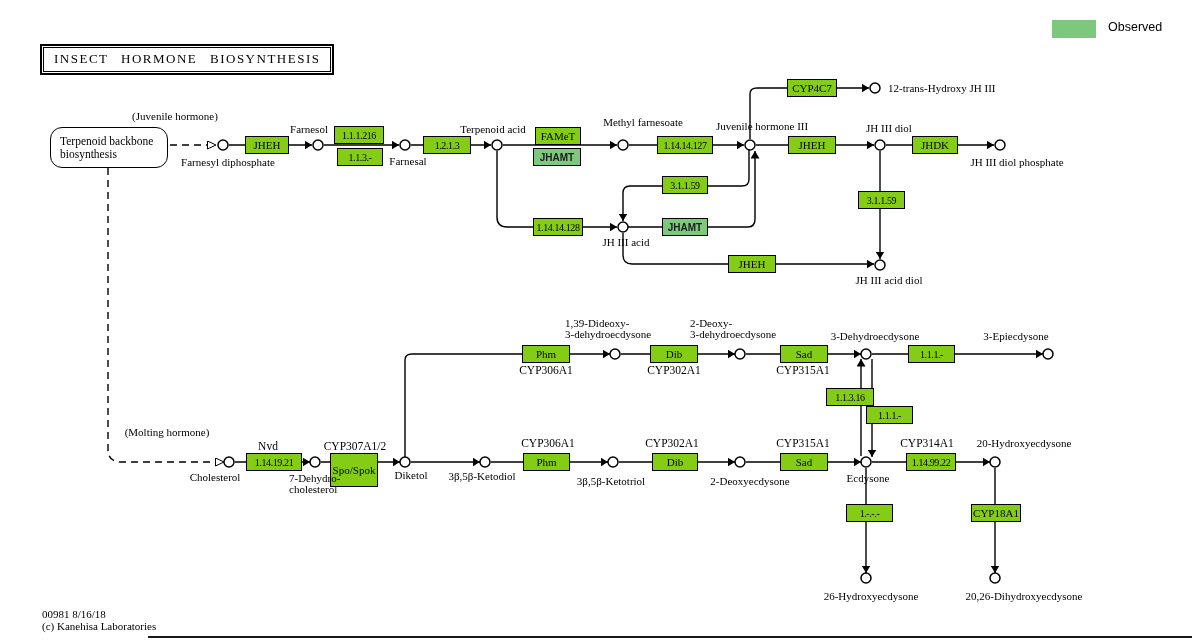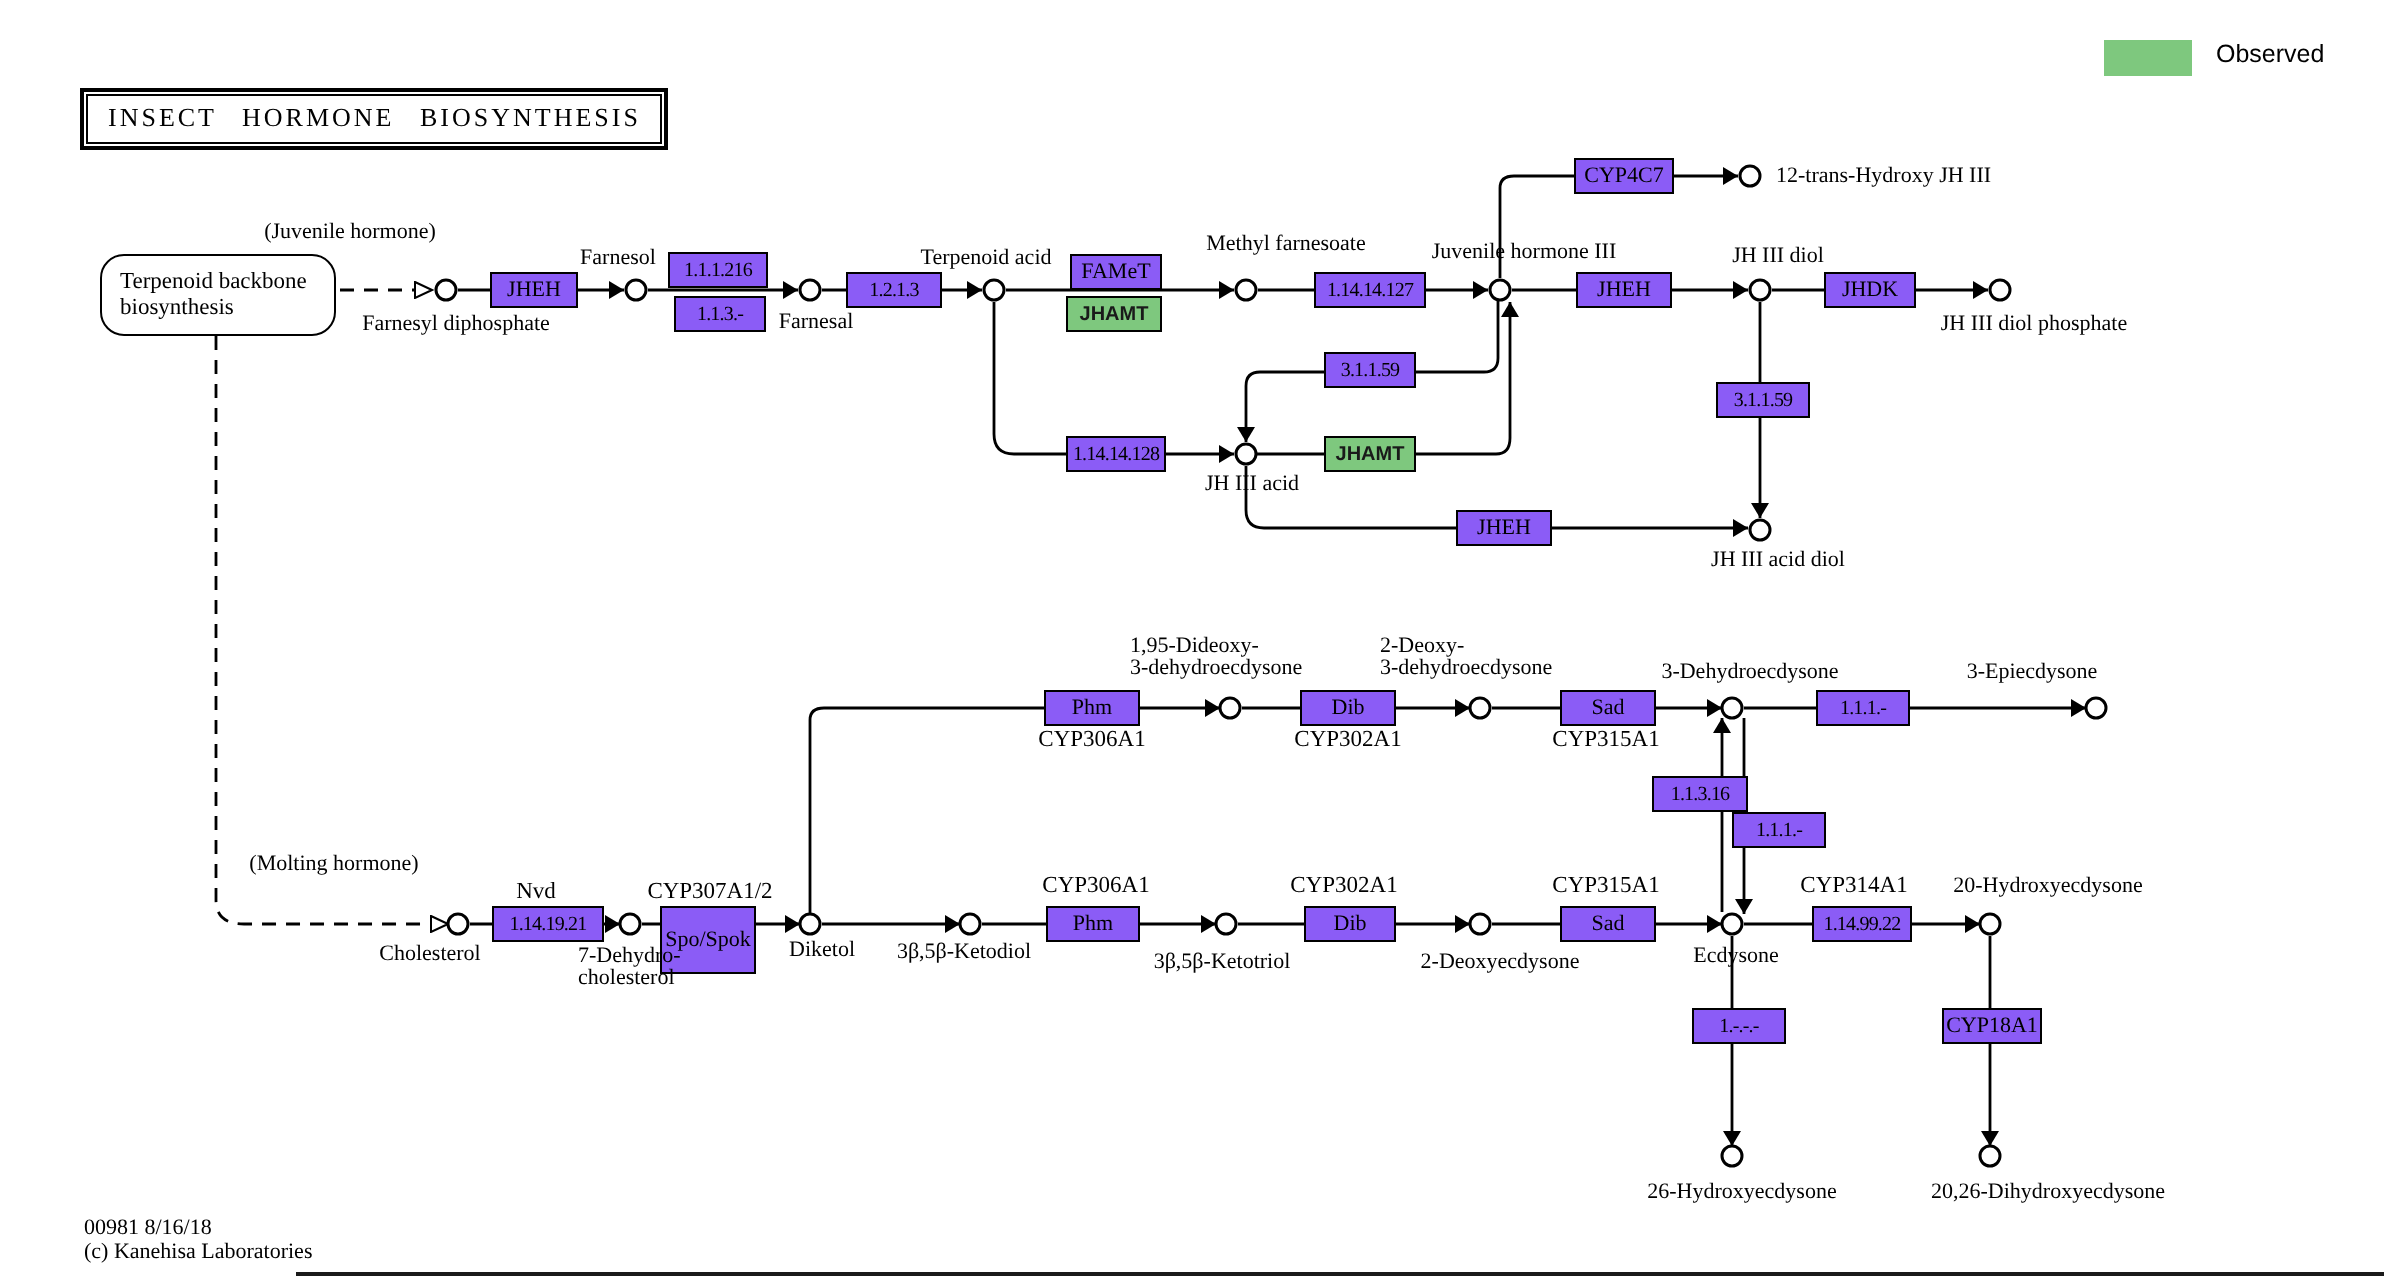--- a/index.html
+++ b/index.html
@@ -11,21 +11,21 @@
   #title-inner { border:1px solid #000; padding:3px 10px 4px 10px; font-size:13px; letter-spacing:1.5px; word-spacing:8px; white-space:nowrap; }
 
   .legend { position:absolute; left:1052px; top:20px; display:flex; align-items:flex-start; }
   .legend .swatch { width:44px; height:18px; }
   .legend .lab { margin-left:12px; font-family:"Liberation Sans","DejaVu Sans",sans-serif; font-size:12.5px; }
 
   .maplink { position:absolute; left:50px; top:127px; width:118px; height:41px; border:1.5px solid #000;
              border-radius:12px; box-sizing:border-box; display:flex; flex-direction:column; justify-content:center;
              padding-left:9px; font-size:11.5px; line-height:13px; background:#fff; }
 
-  .ebox { position:absolute; background:#8b5cf6; border:1.5px solid #000; box-sizing:border-box;
+  .ebox { position:absolute; background:#84cc16; border:1.5px solid #000; box-sizing:border-box;
           display:flex; align-items:center; justify-content:center; font-size:11px; white-space:nowrap; }
   .ebox.small { font-size:10px; letter-spacing:-0.4px; }
   .ebox.green { font-family:"Liberation Sans","DejaVu Sans",sans-serif; font-size:10px; font-weight:600; color:#1a1a1a; border-width:1px; }
 
   .clabel { position:absolute; font-size:11px; white-space:nowrap; color:#000; line-height:11px; }
   .clabel.center { transform:translateX(-50%); }
   .twoline span { display:block; }
   .gene { position:absolute; font-size:11.5px; white-space:nowrap; transform:translateX(-50%); }
 
   .footer { position:absolute; left:42px; font-size:11px; white-space:nowrap; }
@@ -183,21 +183,21 @@
     <span>7-Dehydro-</span>
     <span>cholesterol</span>
   </div>
   <div class="clabel center" style="left:411px; top:470px;">Diketol</div>
   <div class="clabel center" style="left:482px; top:471px;">3β,5β-Ketodiol</div>
   <div class="clabel center" style="left:611px; top:476px;">3β,5β-Ketotriol</div>
   <div class="clabel center" style="left:750px; top:476px;">2-Deoxyecdysone</div>
   <div class="clabel center" style="left:868px; top:473px;">Ecdysone</div>
   <div class="clabel center" style="left:1024px; top:438px;">20-Hydroxyecdysone</div>
   <div class="clabel twoline" style="left:565px; top:318px;">
-    <span>1,95-Dideoxy-</span>
+    <span>1,39-Dideoxy-</span>
     <span>3-dehydroecdysone</span>
   </div>
   <div class="clabel twoline" style="left:690px; top:318px;">
     <span>2-Deoxy-</span>
     <span>3-dehydroecdysone</span>
   </div>
   <div class="clabel center" style="left:875px; top:331px;">3-Dehydroecdysone</div>
   <div class="clabel center" style="left:1016px; top:331px;">3-Epiecdysone</div>
   <div class="clabel center" style="left:871px; top:591px;text-align:center;">26-Hydroxyecdysone</div>
   <div class="clabel center" style="left:1024px; top:591px;">20,26-Dihydroxyecdysone</div>

